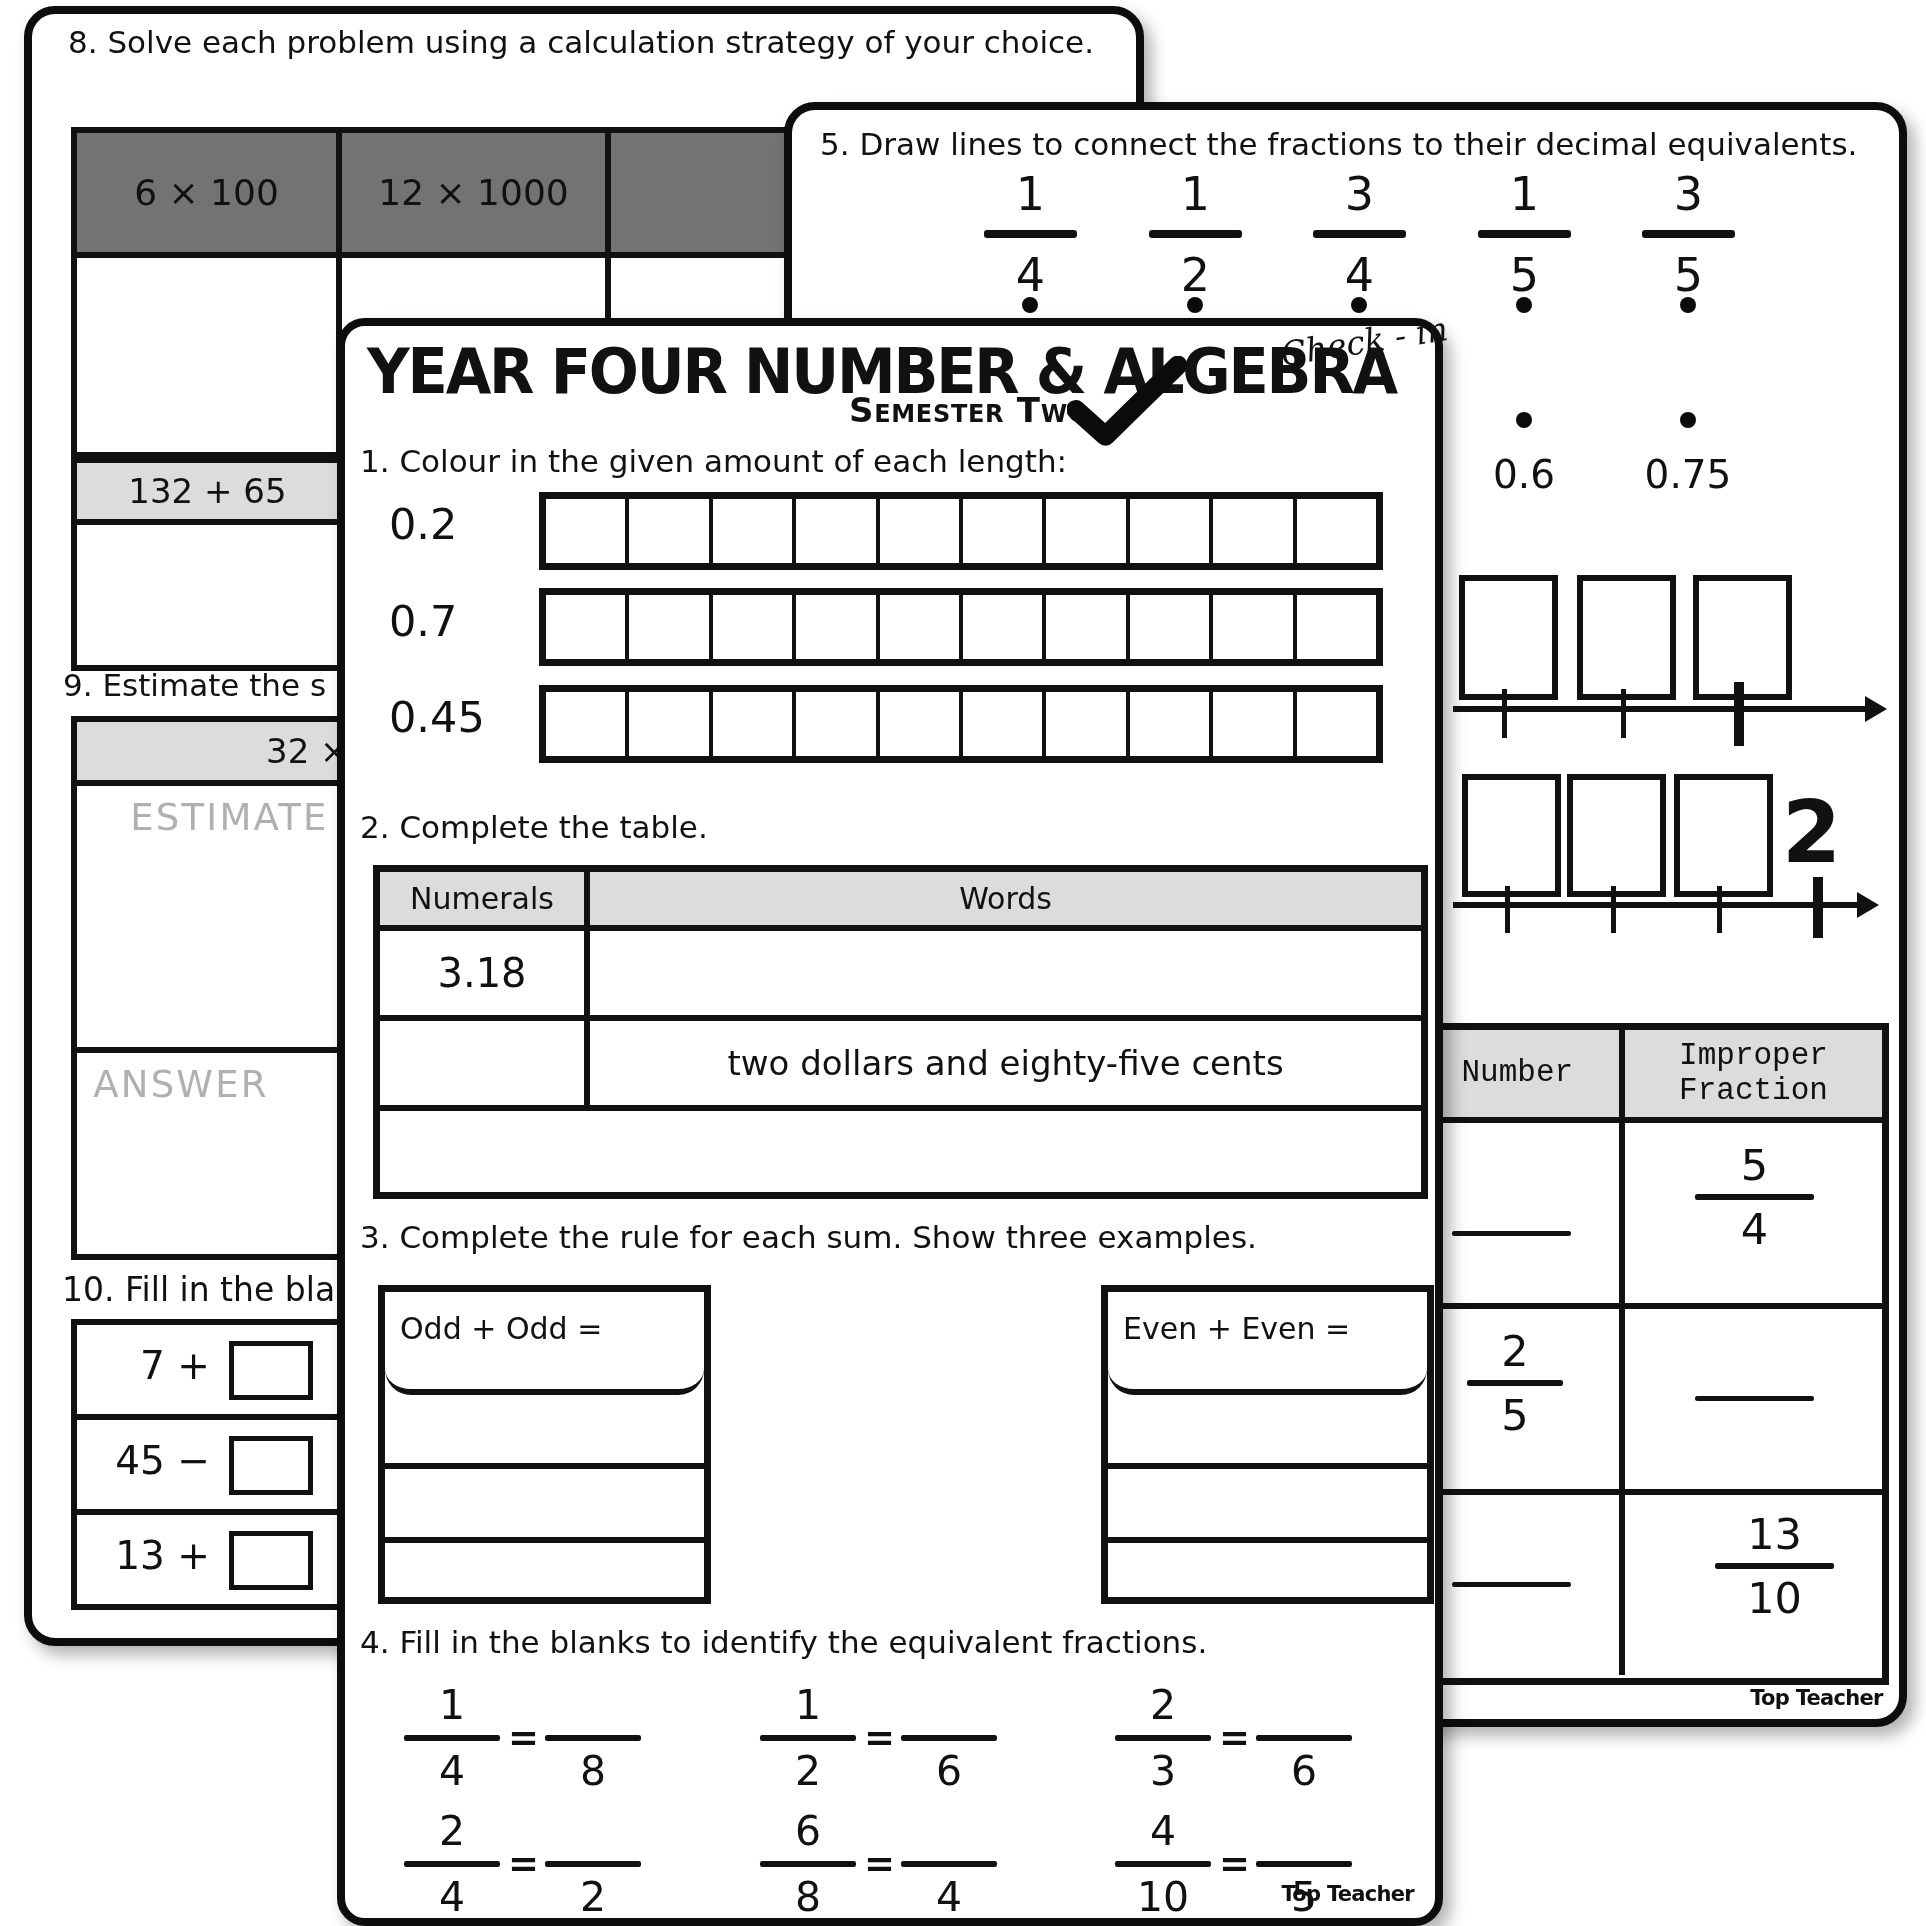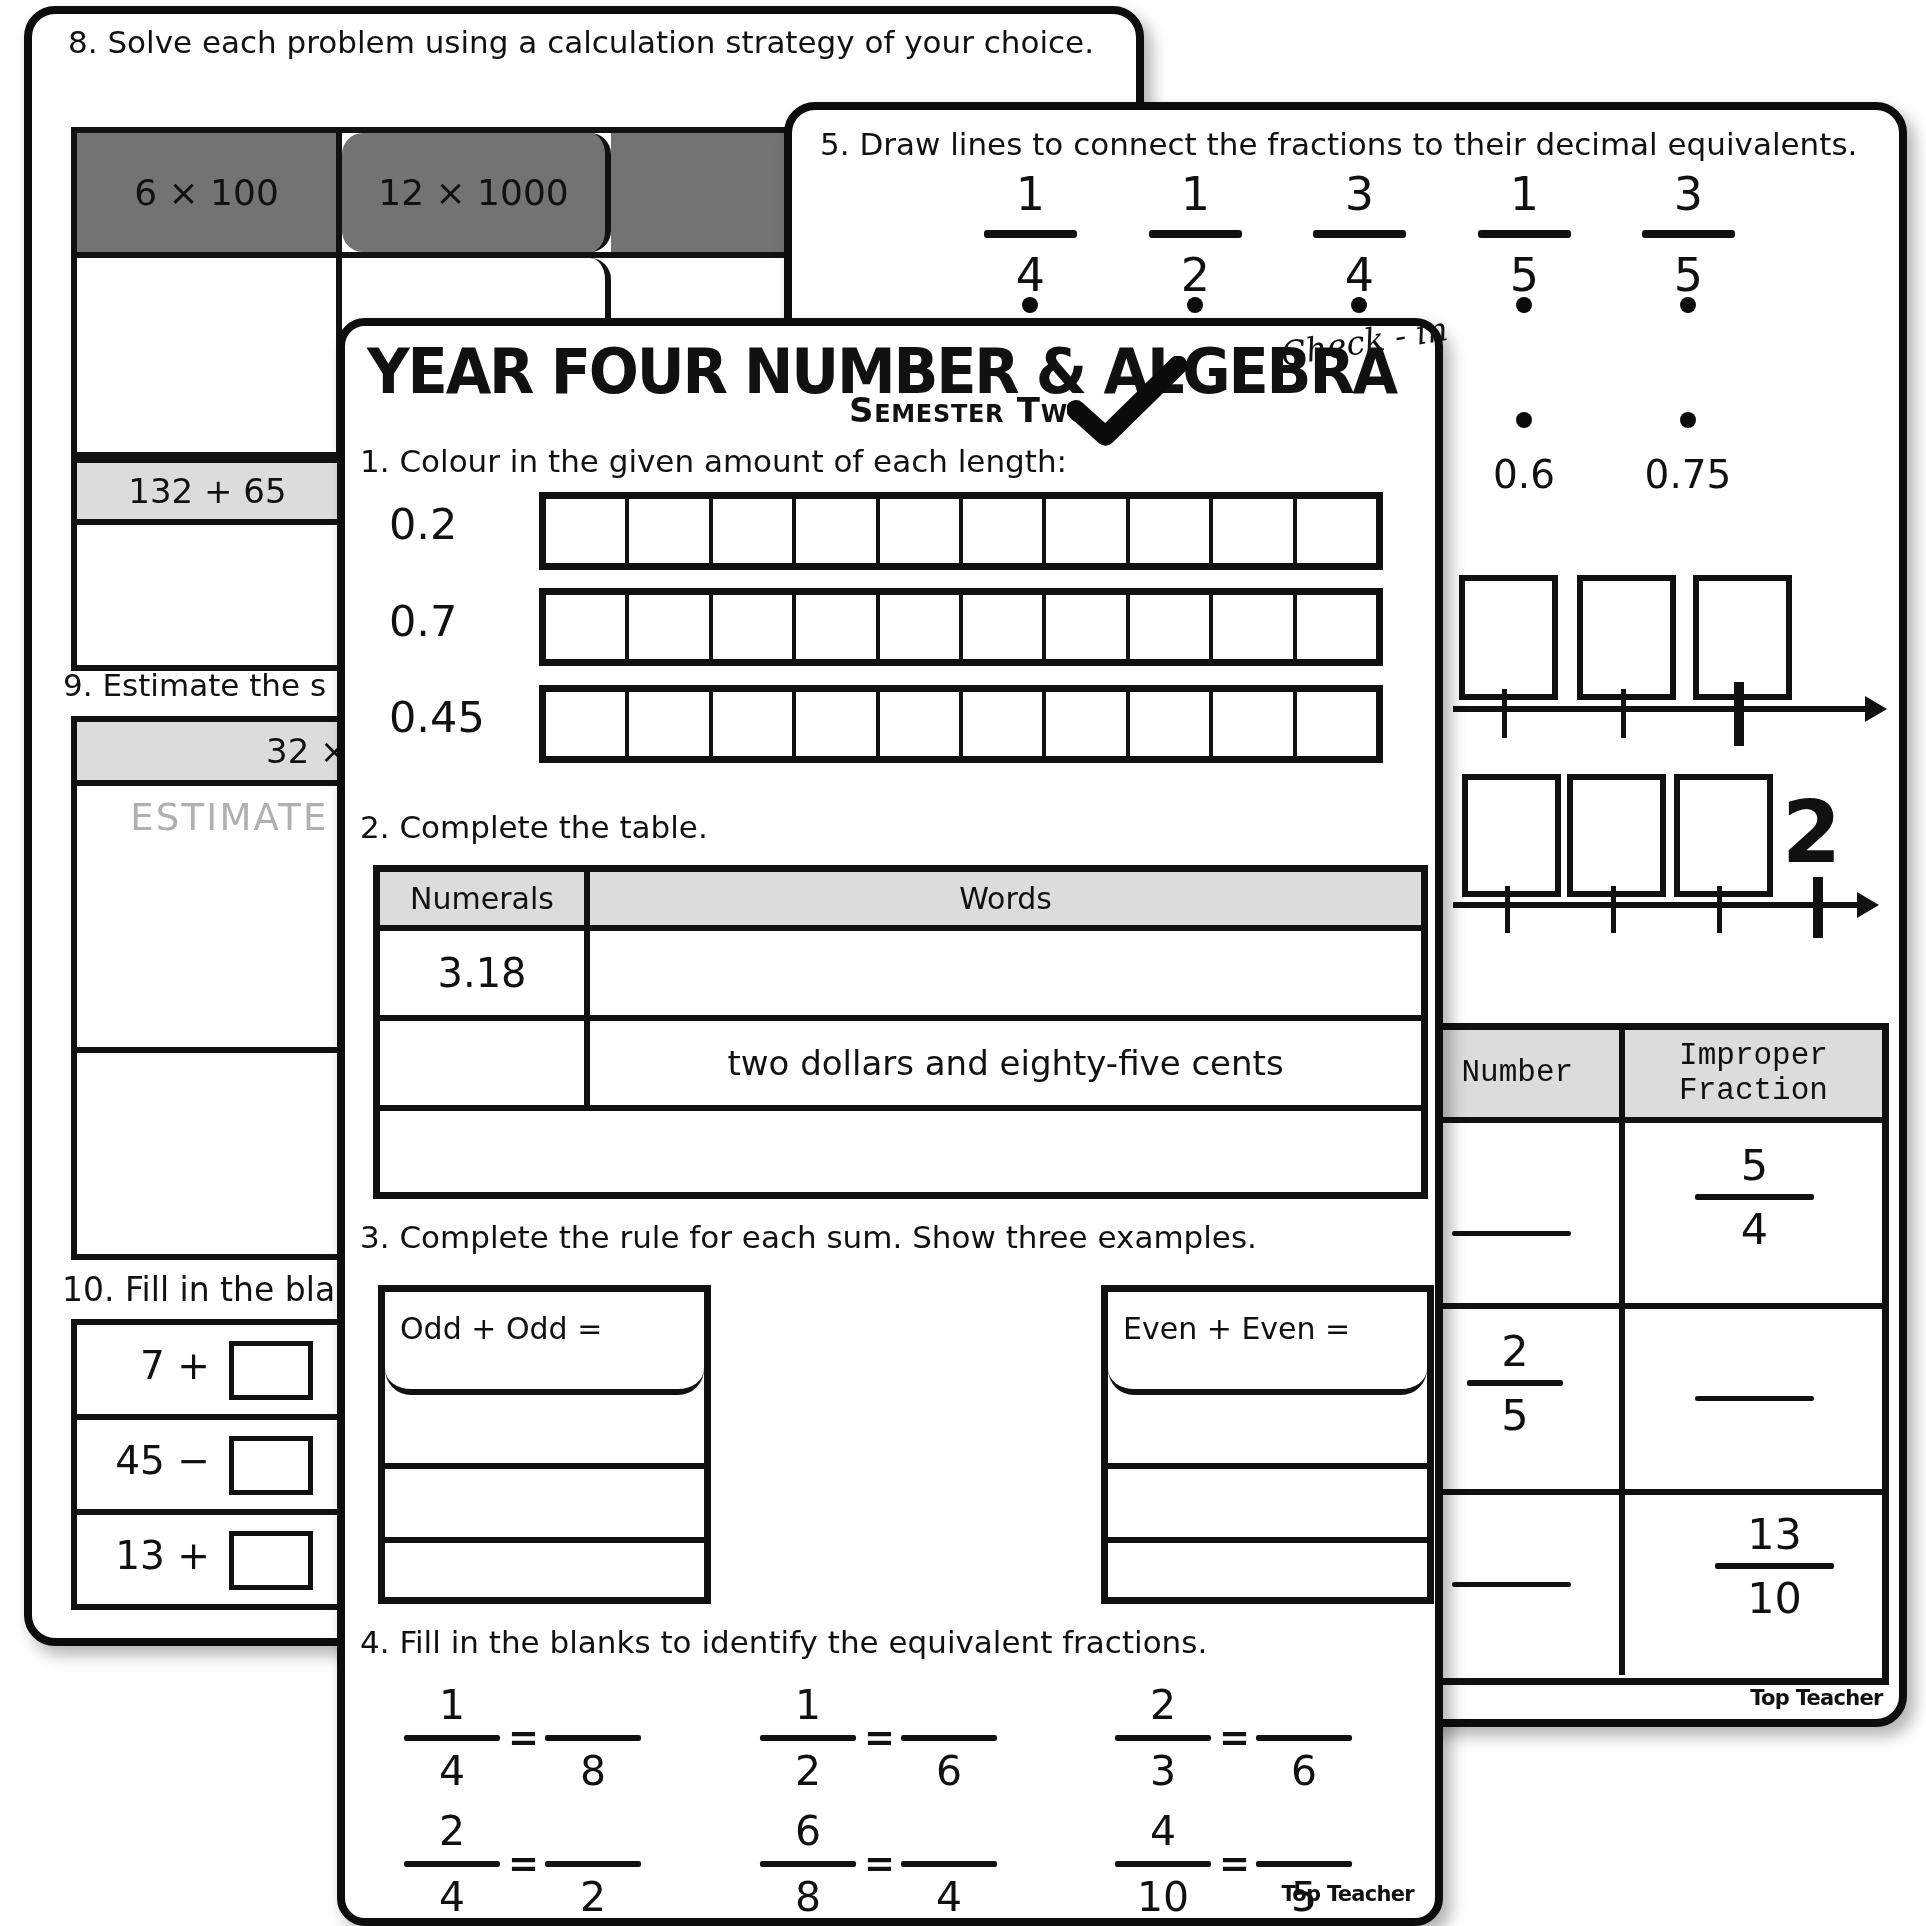--- a/index.html
+++ b/index.html
@@ -15,21 +15,21 @@
   #pageA{left:24px;top:6px;width:1104px;height:1624px;}
   #a-h8{left:36px;top:10.4px;}
   #a-table1{left:39px;top:113px;width:1052px;height:319px;border:6.7px solid #111;display:flex;flex-direction:column;}
   #a-t1-head{display:flex;height:119px;border-bottom:6.7px solid #111;}
   #a-t1-head .c{border-right:6px solid #111;display:flex;align-items:center;justify-content:center;
                 font-size:36px;background:#737373;}
   #a-t1-head .c:last-child{border-right:none;}
   #a-t1-body{display:flex;flex:1;}
   #a-t1-body .c{border-right:6px solid #111;}
   #a-t1-body .c:last-child{border-right:none;}
-  .w1{width:259px;} .w2{width:263px;border-radius:21px;} .w3{flex:1;}
+  .w1{width:259px;} .w2{width:263px;} .w3{flex:1;}
   #a-box132{left:39px;top:443px;width:261px;height:202px;border:6.7px solid #111;}
   #a-box132 .h{height:56px;border-bottom:6.7px solid #111;display:flex;align-items:center;justify-content:center;
                font-size:34px;background:#dcdcdc;}
   #a-h9{left:31px;top:653px;}
   #a-est{left:39px;top:702px;width:489px;height:532px;border:6.7px solid #111;}
   #a-est .h{height:58px;border-bottom:6.7px solid #111;background:#dcdcdc;position:relative;}
   #a-est .h span{position:absolute;left:189px;top:9px;font-size:34px;}
   #a-est .sec1{height:261px;border-bottom:6.7px solid #111;padding-left:37px;}
   #a-est .lab{color:#b0b0b0;font-size:37px;letter-spacing:2.2px;padding:10.4px 0 0 16.3px;}
   #a-h10{left:30px;top:1256px;}
@@ -130,20 +130,23 @@
 
   <div class="abs hd" id="a-h9">9. Estimate the s</div>
 
   <div class="abs" id="a-est">
     <div class="h">
       <span>32 ×</span>
     </div>
     <div class="sec1">
       <div class="lab">ESTIMATE</div>
     </div>
+    <div class="sec2">
+      <div class="lab">ANSWER</div>
+    </div>
   </div>
 
   <div class="abs hd" id="a-h10" style="font-size:33px;">10. Fill in the blank</div>
 
   <div class="abs" id="a-fill">
     <div class="row">
       <div class="lhs">7 +</div>
       <div class="blank"></div>
       <div class="eq">=</div>
     </div>

